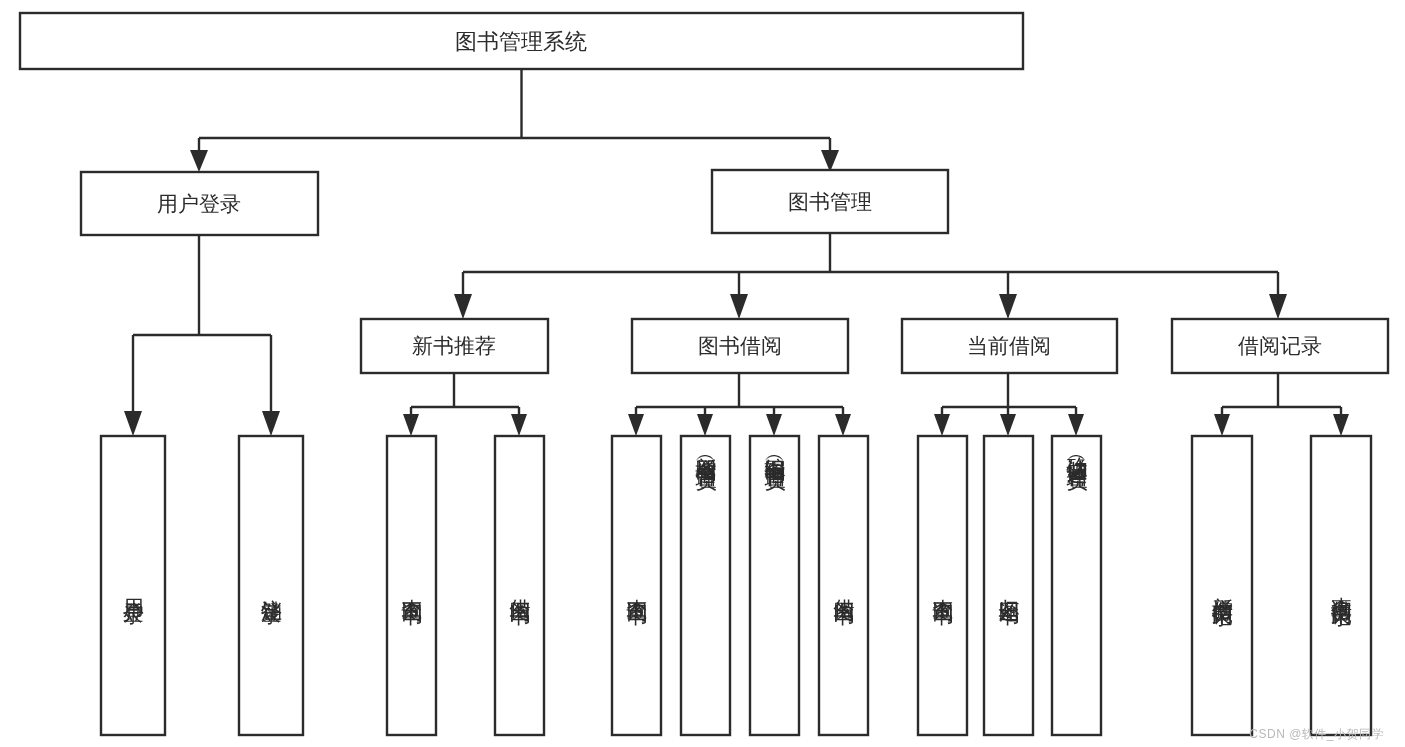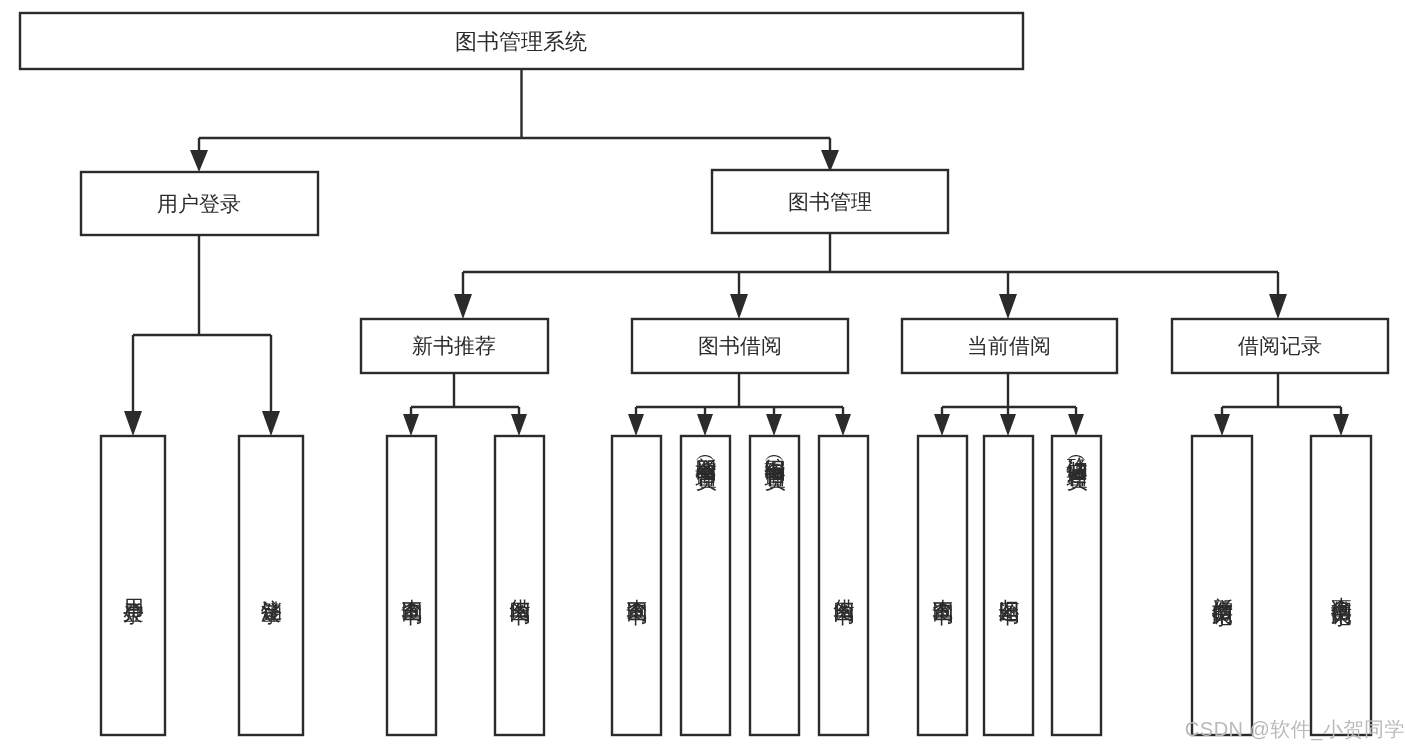--- a/index.html
+++ b/index.html
@@ -61,24 +61,24 @@
     text-orientation: upright;
     font-family: "Liberation Sans", "DejaVu Sans", sans-serif;
     font-size: 21px;
     line-height: 1.18;
     letter-spacing: 2px;
     color: #2b2b2b;
     white-space: nowrap;
   }
   #watermark {
     position: absolute;
-    right: 0;
+    right: 21px;
     bottom: 4px;
     font-family: "Liberation Sans", "DejaVu Sans", sans-serif;
-    font-size: 20px;
+    font-size: 12px;
     color: #b9b9b9;
     letter-spacing: 0.5px;
     white-space: nowrap;
   }
 </style>
 </head>
 <body>
 
 <div id="diagram-root">
 

